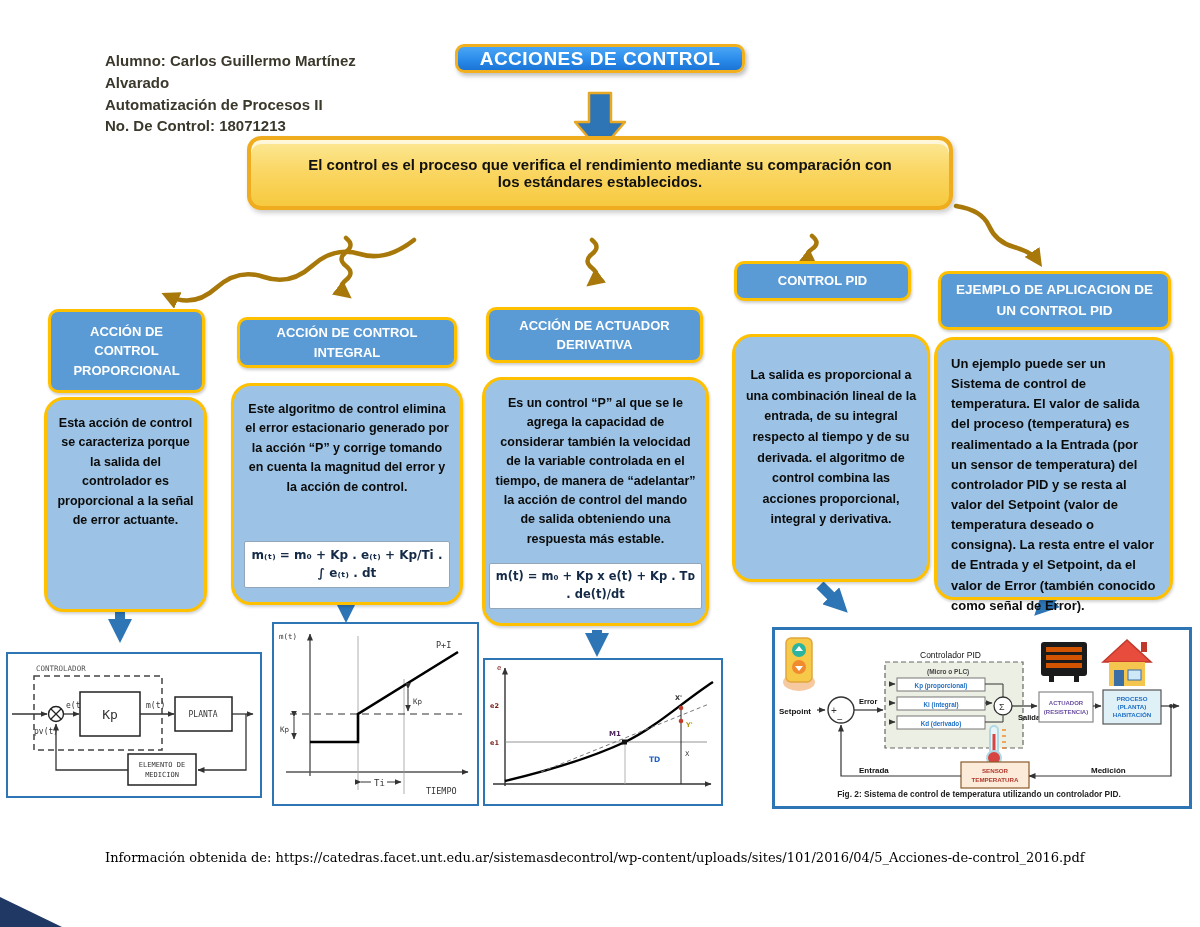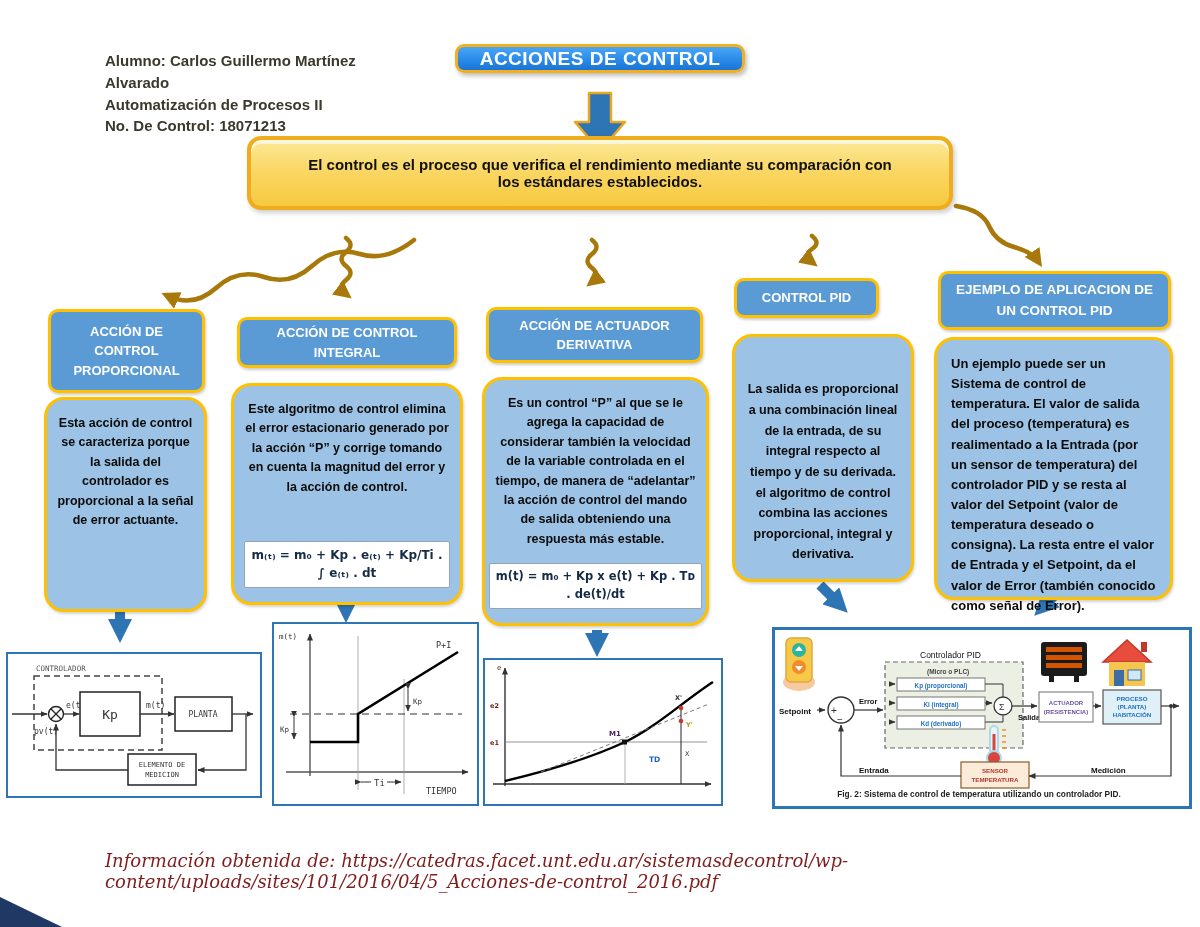--- a/index.html
+++ b/index.html
@@ -24,21 +24,21 @@
     text-align:center;padding:4px 8px;font-size:13px;line-height:1.5;box-sizing:border-box;
     box-shadow:1px 2px 3px rgba(0,0,0,.2);}
   .bb{position:absolute;z-index:2;background:#9CC3E5;border:3px solid #FFC000;border-radius:20px;
     color:#0b0b0b;font-weight:bold;text-align:center;padding:14px 10px;font-size:12.5px;
     line-height:1.55;box-sizing:border-box;display:flex;flex-direction:column;
     box-shadow:1px 2px 3px rgba(0,0,0,.18);}
   .formula{background:#fff;border:1px solid #93a5b8;font-family:"DejaVu Sans",sans-serif;
     font-weight:bold;color:#142A47;font-size:13px;padding:4px 2px;margin-top:auto;border-radius:2px;}
   .diag{position:absolute;z-index:2;background:#fff;border:2px solid #2E75B6;}
   .src{left:105px;top:850px;width:1020px;z-index:2;font-family:"DejaVu Serif",serif;
-    font-style:italic;font-size:18px;color:#7f1d1d;}
+    font-size:13px;color:#000000;}
   .corner{left:0;bottom:0;width:0;height:0;z-index:2;
     border-bottom:30px solid #1F3864;border-right:62px solid transparent;}
 </style>
 </head>
 <body>
 
 <div class="canvas">
 
   <svg class="connectors" width="1200" height="927" viewBox="0 0 1200 927">
     <defs>
@@ -85,22 +85,22 @@
     <div>Este algoritmo de control elimina el error estacionario generado por la acción “P” y corrige tomando en cuenta la magnitud del error y la acción de control.</div>
     <div class="formula" style="font-size:12px;">m₍ₜ₎ = m₀ + Kp . e₍ₜ₎ + Kp/Ti . ∫ e₍ₜ₎ . dt</div>
   </div>
 
   <div class="bh" style="left:486px;top:307px;width:217px;height:56px;">ACCIÓN DE ACTUADOR DERIVATIVA</div>
   <div class="bb" style="left:482px;top:377px;width:227px;height:249px;">
     <div>Es un control “P” al que se le agrega la capacidad de considerar también la velocidad de la variable controlada en el tiempo, de manera de “adelantar” la acción de control del mando de salida obteniendo una respuesta más estable.</div>
     <div class="formula" style="font-size:11.5px;margin-left:-6px;margin-right:-6px;">m(t) = m₀ + Kp x e(t) + Kp . Tᴅ . de(t)/dt</div>
   </div>
 
-  <div class="bh" style="left:734px;top:278px;width:145px;height:40px;">CONTROL PID</div>
-  <div class="bb" style="left:732px;top:334px;width:182px;height:248px;padding-top:12px;line-height:1.65;justify-content:flex-end;">
+  <div class="bh" style="left:734px;top:261px;width:177px;height:40px;">CONTROL PID</div>
+  <div class="bb" style="left:732px;top:334px;width:198px;height:248px;padding-top:28px;line-height:1.65;">
     <div>La salida es proporcional a una combinación lineal de la entrada, de su integral respecto al tiempo y de su derivada. el algoritmo de control combina las acciones proporcional, integral y derivativa.</div>
   </div>
 
   <div class="bh" style="left:938px;top:271px;width:233px;height:59px;font-size:13.5px;">EJEMPLO DE APLICACION DE UN CONTROL PID</div>
   <div class="bb" style="left:934px;top:337px;width:239px;height:263px;text-align:left;font-size:13px;padding:14px 14px;">
     <div>Un ejemplo puede ser un Sistema de control de temperatura. El valor de salida del proceso (temperatura) es realimentado a la Entrada (por un sensor de temperatura) del controlador PID y se resta al valor del Setpoint (valor de temperatura deseado o consigna). La resta entre el valor de Entrada y el Setpoint, da el valor de Error (también conocido como señal de Error).</div>
   </div>
 
   <div class="diag" style="left:6px;top:652px;width:252px;height:142px;">
     <svg width="248" height="138" viewBox="0 0 248 138" style="font-family:'DejaVu Sans Mono',monospace;">

